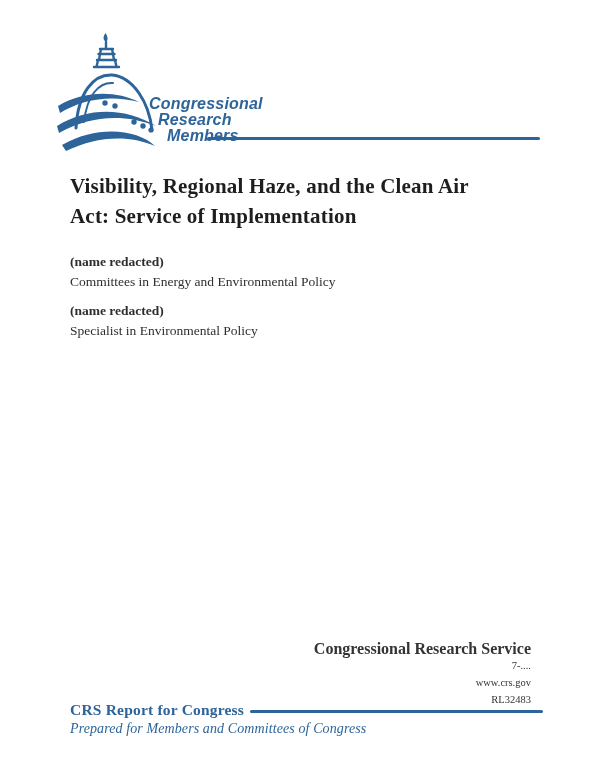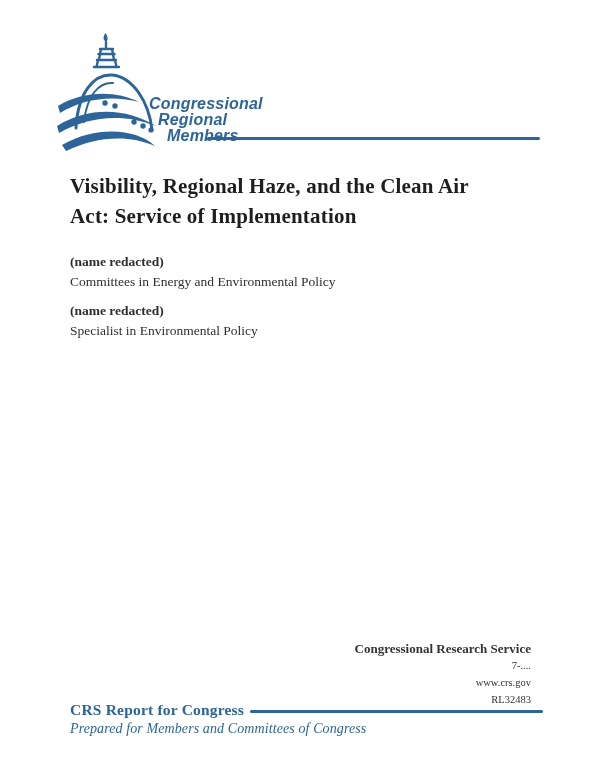--- a/index.html
+++ b/index.html
@@ -87,21 +87,21 @@
     position: absolute;
     right: 69px;
     top: 640px;
     text-align: right;
     font-size: 10.5px;
     line-height: 17px;
     color: var(--meta-ink);
   }
   .info-org {
     font-weight: bold;
-    font-size: 13px;
+    font-size: 16px;
   }
 
   
   .footer {
     position: absolute;
     left: 70px;
     top: 701px;
     width: 473px;
   }
   .footer-row {
@@ -153,21 +153,21 @@
       <circle cx="86" cy="95" r="2.7"></circle>
       <circle cx="94" cy="99" r="2.6"></circle>
       <path d="M1,75 C26,60 58,59 82,71 C56,64 27,67 3,82 Z"></path>
       <path d="M0,95 C32,75 70,77 99,95 C66,82 32,85 2,102 Z"></path>
       <path d="M5,114 C40,94 80,98 98,115 C70,103 38,106 9,120 Z"></path>
     </g>
   </svg>
 
   <div class="logo-text">
     <div>Congressional</div>
-    <div class="l2">Regional</div>
+    <div class="l2">Research</div>
     <div class="l3">Members</div>
   </div>
   <div class="header-rule"></div>
 
   <div class="report-title">
     <div>Visibility, Regional Haze, and the Clean Air</div>
     <div>Act: Service of Implementation</div>
   </div>
 
   <div class="authors-block">

